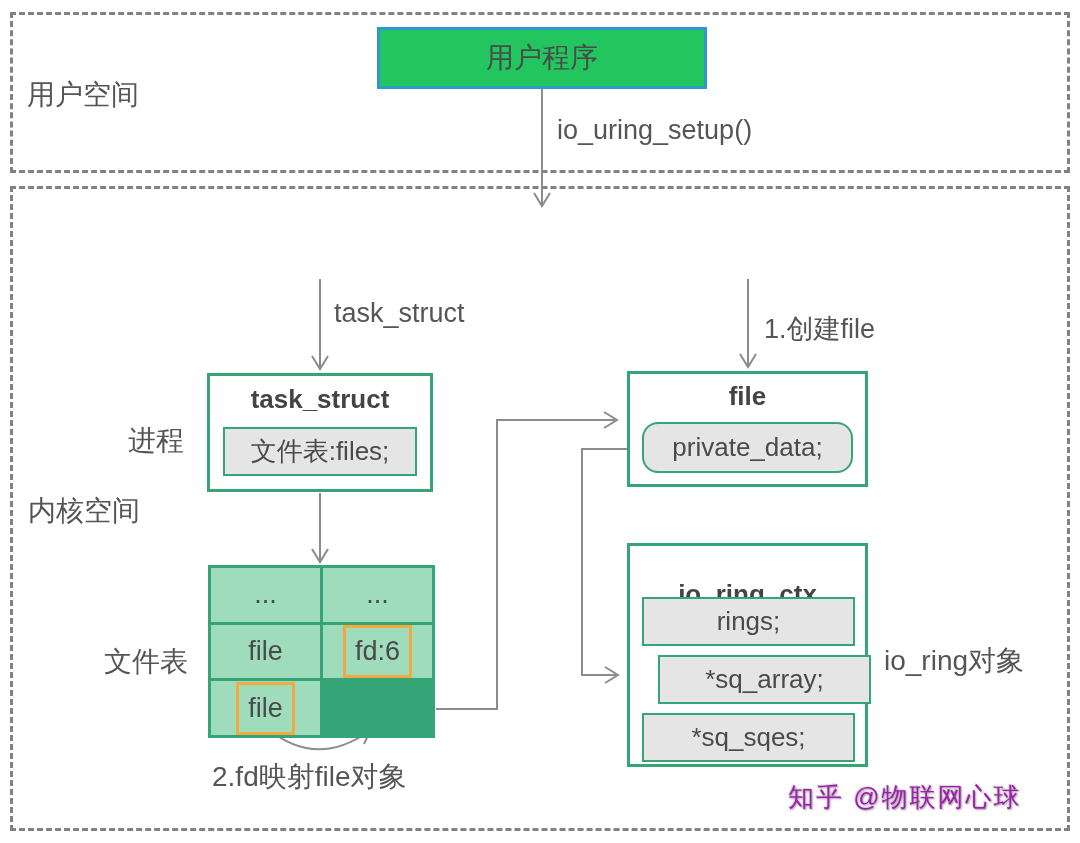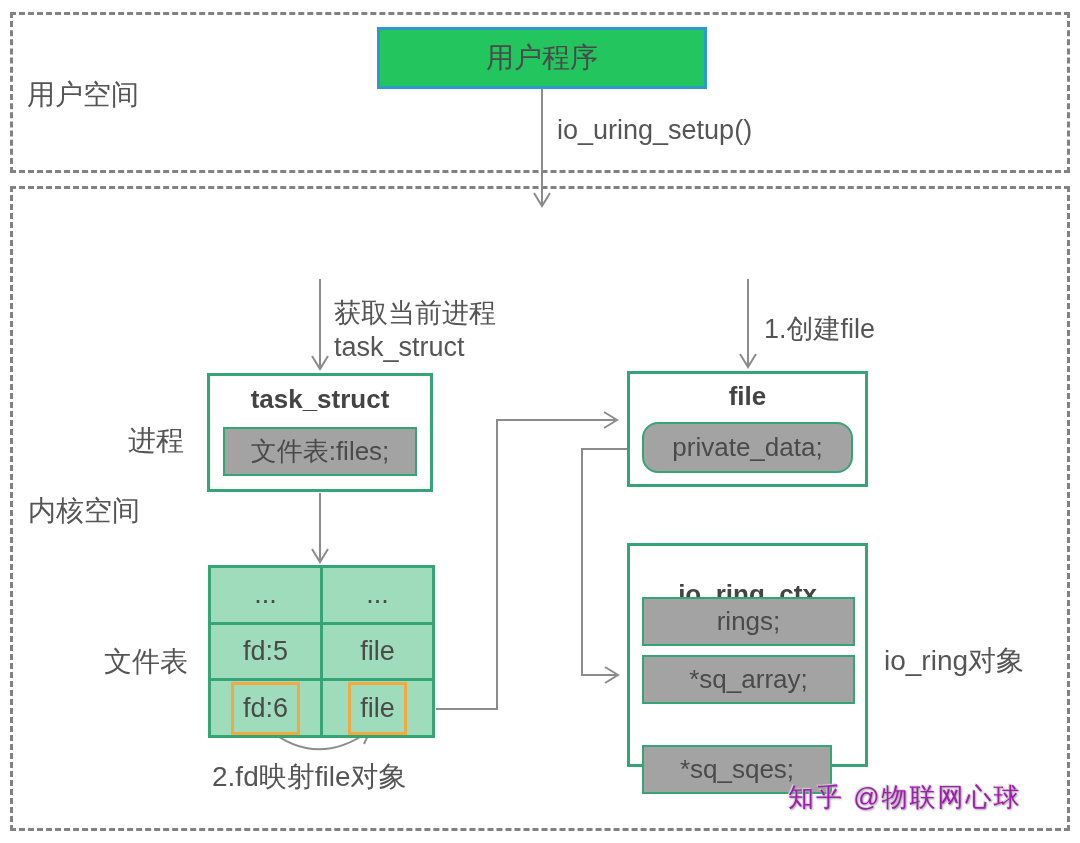--- a/index.html
+++ b/index.html
@@ -15,21 +15,21 @@
     font-size:28px;color:#4a4a4a;
   }
   .struct-box{
     position:absolute;background:#ffffff;border:3px solid #35a476;box-sizing:border-box;
   }
   .struct-title{
     position:absolute;left:0;right:0;text-align:center;
     font-weight:bold;font-size:26px;color:#444444;white-space:nowrap;
   }
   .field-box{
-    position:absolute;background:#a3a3a3;border:2px solid #35a476;box-sizing:border-box;
+    position:absolute;background:#e5e5e5;border:2px solid #35a476;box-sizing:border-box;
     display:flex;align-items:center;justify-content:center;
     font-size:26px;color:#4a4a4a;white-space:nowrap;
   }
   .free-label{position:absolute;font-size:27px;color:#555555;white-space:nowrap;line-height:34px;}
   .fd-table{
     position:absolute;left:208px;top:565px;width:227px;height:173px;box-sizing:border-box;
     border:3px solid #35a476;background:#35a476;
     display:grid;grid-template-columns:1fr 1fr;grid-template-rows:1fr 1fr 1fr;gap:3px;
   }
   .fd-cell{
@@ -81,54 +81,52 @@
       <path d="M268 729 Q316 768 368 732"></path>
       <path d="M356 734 L371 729 L364 744"></path>
     </g>
   </svg>
 
   <div class="blue-box" style="left:377px;top:27px;width:330px;height:62px;">用户程序</div>
   <div class="free-label" style="left:557px;top:113px;">io_uring_setup()</div>
 
 
   <div class="free-label" style="left:334px;top:296px;">
-    <div>获取当前进程</div>
     <div>task_struct</div>
   </div>
   <div class="free-label" style="left:764px;top:312px;">1.创建file</div>
 
   <div class="region-label" style="left:128px;top:422px;">进程</div>
   <div class="struct-box" style="left:207px;top:373px;width:226px;height:119px;">
     <div class="struct-title" style="top:8px;">task_struct</div>
     <div class="field-box" style="left:13px;top:51px;width:194px;height:49px;">文件表:files;</div>
   </div>
 
   <div class="struct-box" style="left:627px;top:371px;width:241px;height:116px;">
     <div class="struct-title" style="top:7px;">file</div>
     <div class="field-box" style="left:12px;top:48px;width:211px;height:51px;border-radius:16px;">private_data;</div>
   </div>
 
   <div class="region-label" style="left:104px;top:643px;">文件表</div>
   <div class="fd-table">
     <div class="fd-cell">...</div>
     <div class="fd-cell">...</div>
-    <div class="fd-cell">fd:5</div>
     <div class="fd-cell">file</div>
     <div class="fd-cell">
       <span class="hl">fd:6</span>
     </div>
     <div class="fd-cell">
       <span class="hl">file</span>
     </div>
   </div>
   <div class="free-label" style="left:212px;top:760px;font-size:28px;">2.fd映射file对象</div>
 
   <div class="struct-box" style="left:627px;top:543px;width:241px;height:224px;">
     <div class="struct-title" style="top:9px;margin-top:24px;">io_ring_ctx</div>
     <div class="field-box" style="left:12px;top:51px;width:213px;height:49px;">rings;</div>
-    <div class="field-box" style="left:12px;top:109px;width:213px;height:49px;">*sq_array;</div>
-    <div class="field-box" style="left:12px;top:167px;width:190px;height:49px;margin-top:32px;">*sq_sqes;</div>
+    <div class="field-box" style="left:28px;top:109px;width:213px;height:49px;">*sq_array;</div>
+    <div class="field-box" style="left:12px;top:167px;width:213px;height:49px;">*sq_sqes;</div>
   </div>
   <div class="region-label" style="left:884px;top:642px;">io_ring对象</div>
 
   <div class="watermark" style="left:788px;top:780px;">知乎 @物联网心球</div>
 
 </div>
 
 </body></html>

